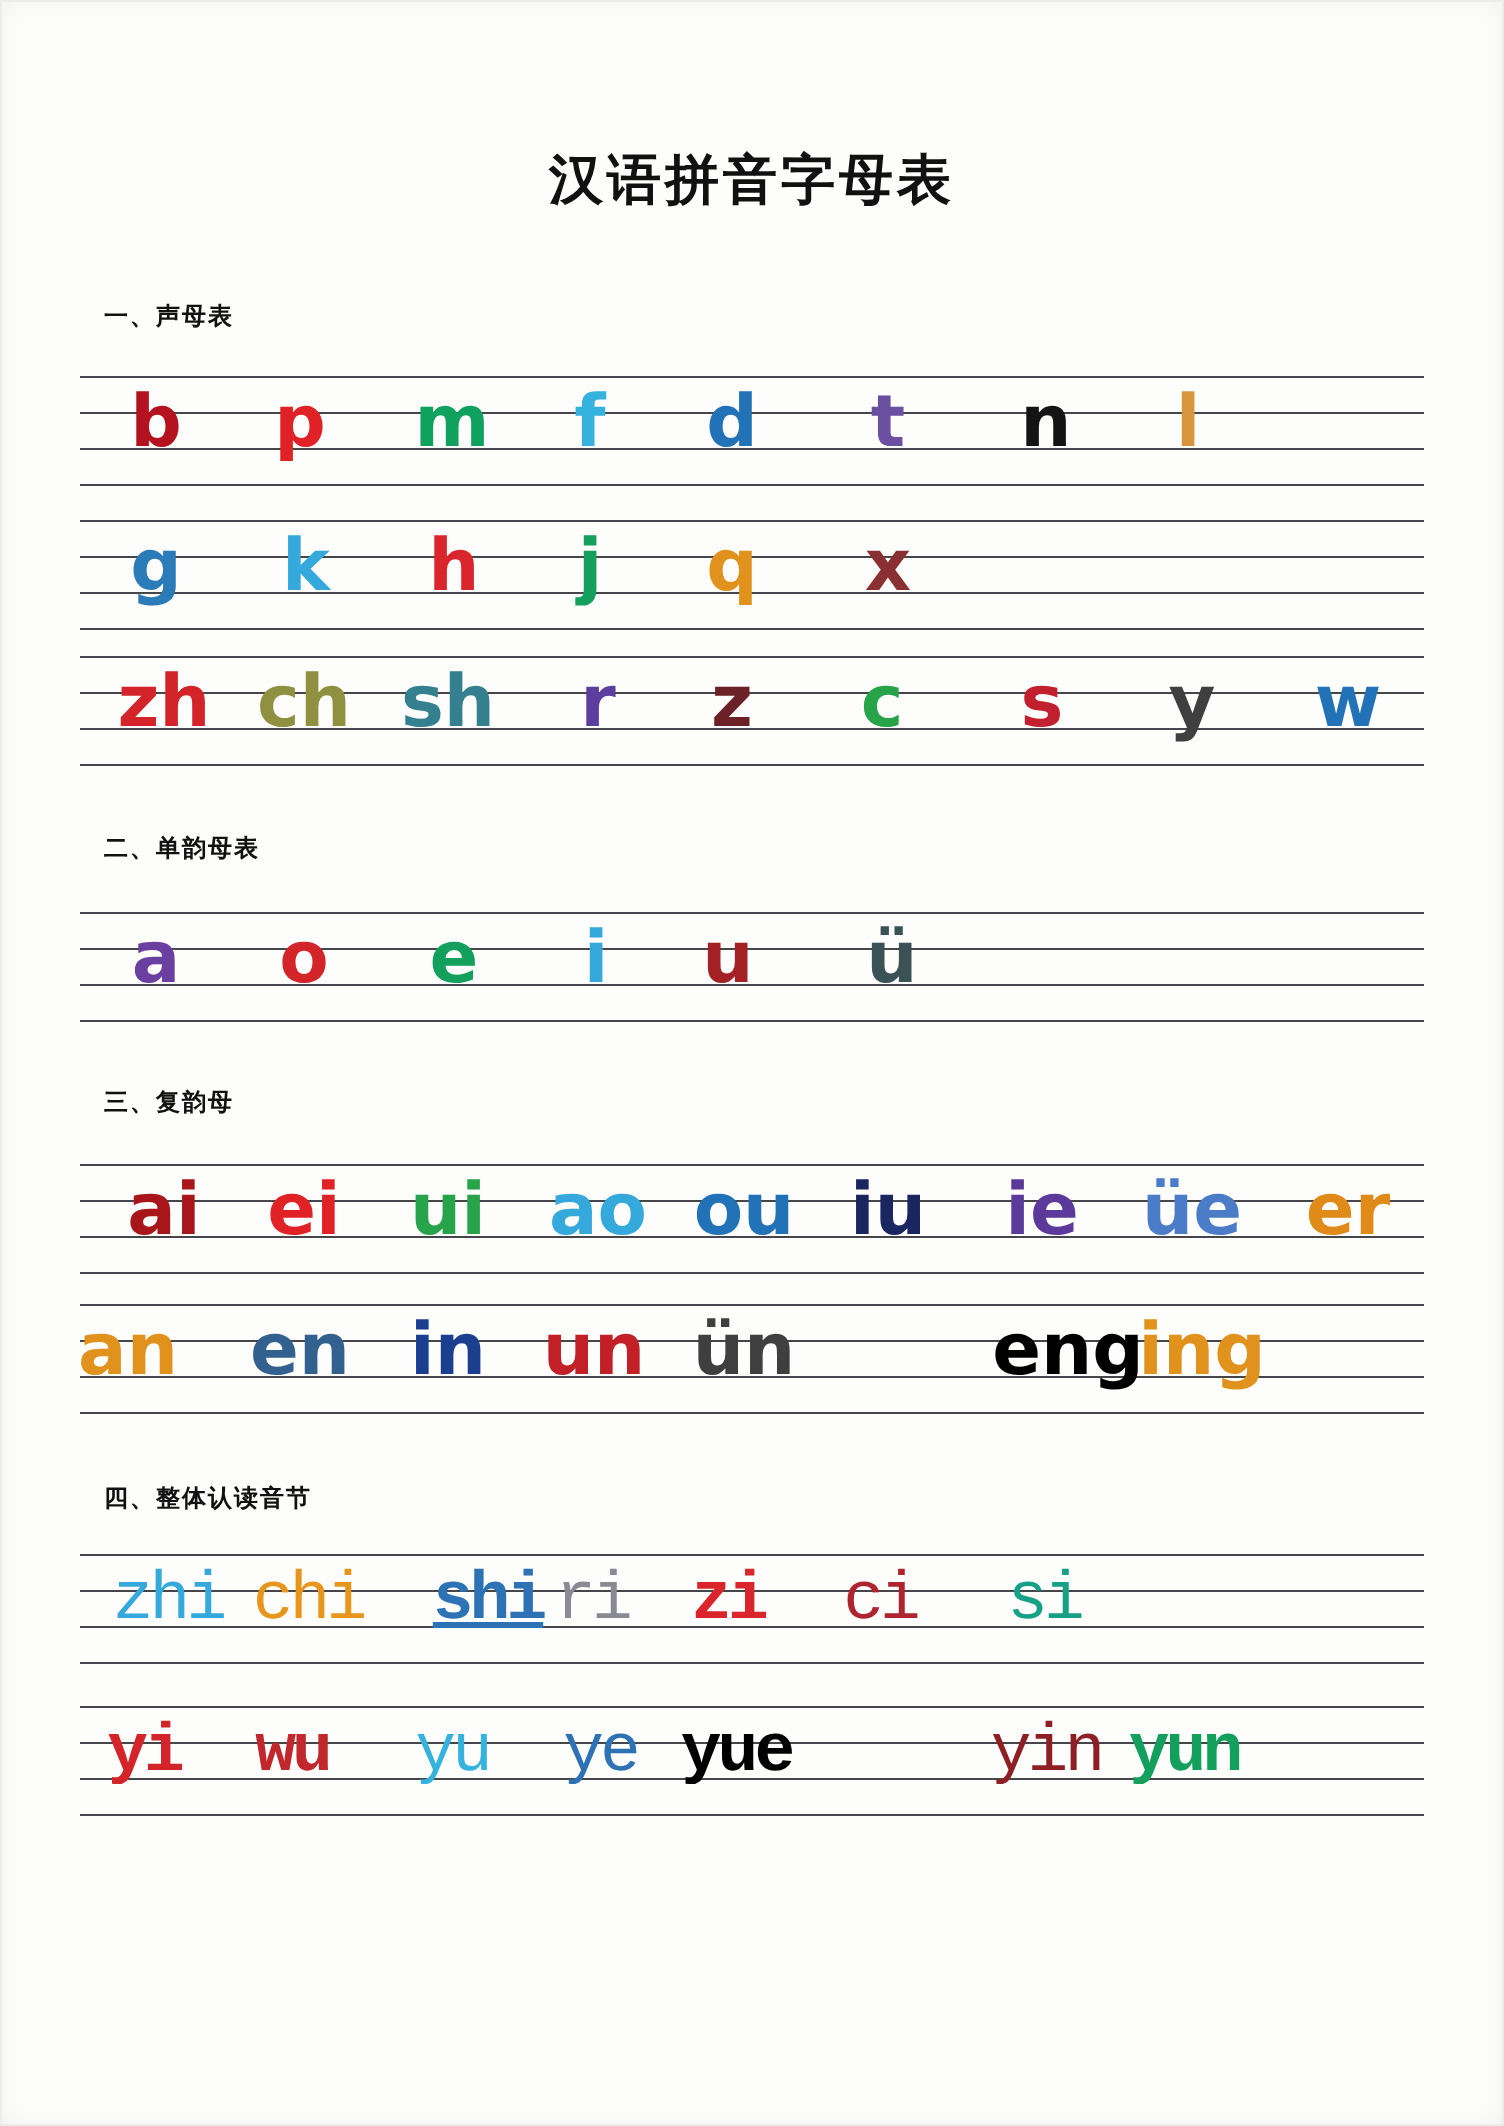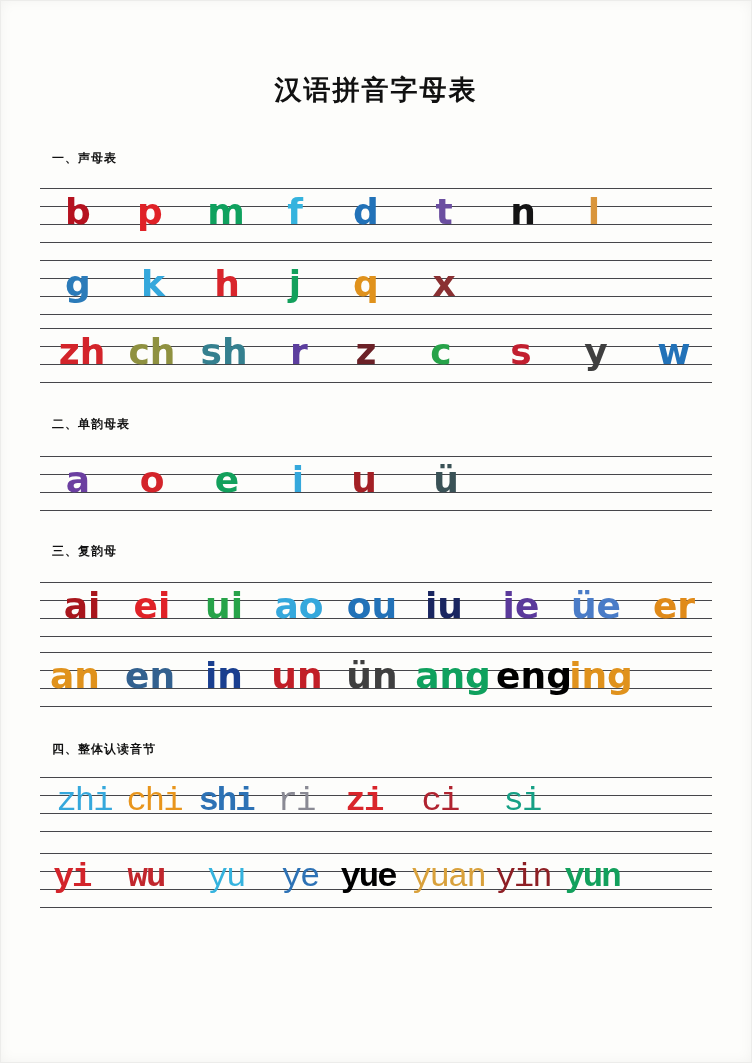--- a/index.html
+++ b/index.html
@@ -106,43 +106,41 @@
         <span class="letter" style="left: 112px; color: rgb(224, 34, 39);">ei</span>
         <span class="letter" style="left: 184px; color: rgb(39, 163, 73);">ui</span>
         <span class="letter" style="left: 259px; color: rgb(53, 168, 220);">ao</span>
         <span class="letter" style="left: 332px; color: rgb(34, 114, 184);">ou</span>
         <span class="letter" style="left: 404px; color: rgb(26, 38, 96);">iu</span>
         <span class="letter" style="left: 481px; color: rgb(91, 58, 155);">ie</span>
         <span class="letter" style="left: 556px; color: rgb(74, 124, 199);">üe</span>
         <span class="letter" style="left: 634px; color: rgb(224, 138, 24);">er</span>
       </div>
       <div class="staff" style="top: 652px;">
-        <span class="letter" style="left: 35px; color: rgb(224, 146, 28); text-align: right;">an</span>
+        <span class="letter" style="left: 24px; color: rgb(224, 146, 28); text-align: right;">an</span>
         <span class="letter" style="left: 110px; color: rgb(51, 97, 143);">en</span>
         <span class="letter" style="left: 184px; color: rgb(26, 63, 143);">in</span>
         <span class="letter" style="left: 257px; color: rgb(194, 31, 39);">un</span>
         <span class="letter" style="left: 332px; color: rgb(63, 63, 63);">ün</span>
-        <span class="letter" style="left: 413px; color: rgb(15, 161, 94);">ang</span>
         <span class="letter" style="left: 561px; color: rgb(224, 146, 28);">ing</span>
         <span class="letter" style="left: 494px; color: rgb(0, 0, 0);">eng</span>
       </div>
       <div class="heading" style="top: 741px;">四、整体认读音节</div>
       <div class="staff mono" style="top: 777px;">
         <span class="letter" style="left: 44px; color: rgb(53, 168, 220);">zhi</span>
         <span class="letter" style="left: 114px; color: rgb(232, 149, 28);">chi</span>
-        <span class="letter bold" style="left: 186px; color: rgb(45, 114, 181);">shi</span>
+        <span class="letter bold" style="left: 204px; color: rgb(45, 114, 181); text-decoration: underline;">shi</span>
         <span class="letter" style="left: 256px; color: rgb(138, 138, 148);">ri</span>
         <span class="letter bold" style="left: 324px; color: rgb(217, 37, 43);">zi</span>
         <span class="letter" style="left: 400px; color: rgb(176, 36, 48);">ci</span>
         <span class="letter" style="left: 482px; color: rgb(22, 160, 133);">si</span>
       </div>
       <div class="staff mono" style="top: 853px;">
         <span class="letter bold" style="left: 32px; color: rgb(211, 36, 42);">yi</span>
         <span class="letter bold" style="left: 106px; color: rgb(193, 39, 45);">wu</span>
         <span class="letter" style="left: 186px; color: rgb(53, 179, 222);">yu</span>
         <span class="letter" style="left: 260px; color: rgb(45, 114, 181);">ye</span>
         <span class="letter bold" style="left: 328px; color: rgb(0, 0, 0); text-align: center;">yue</span>
-        <span class="letter" style="left: 408px; color: rgb(217, 161, 59);">yuan</span>
         <span class="letter" style="left: 483px; color: rgb(142, 31, 36);">yin</span>
         <span class="letter" style="left: 552px; color: rgb(19, 160, 92); font-weight: bold;">yun</span>
       </div>
     </div>
 </div>
 
 </body></html>

